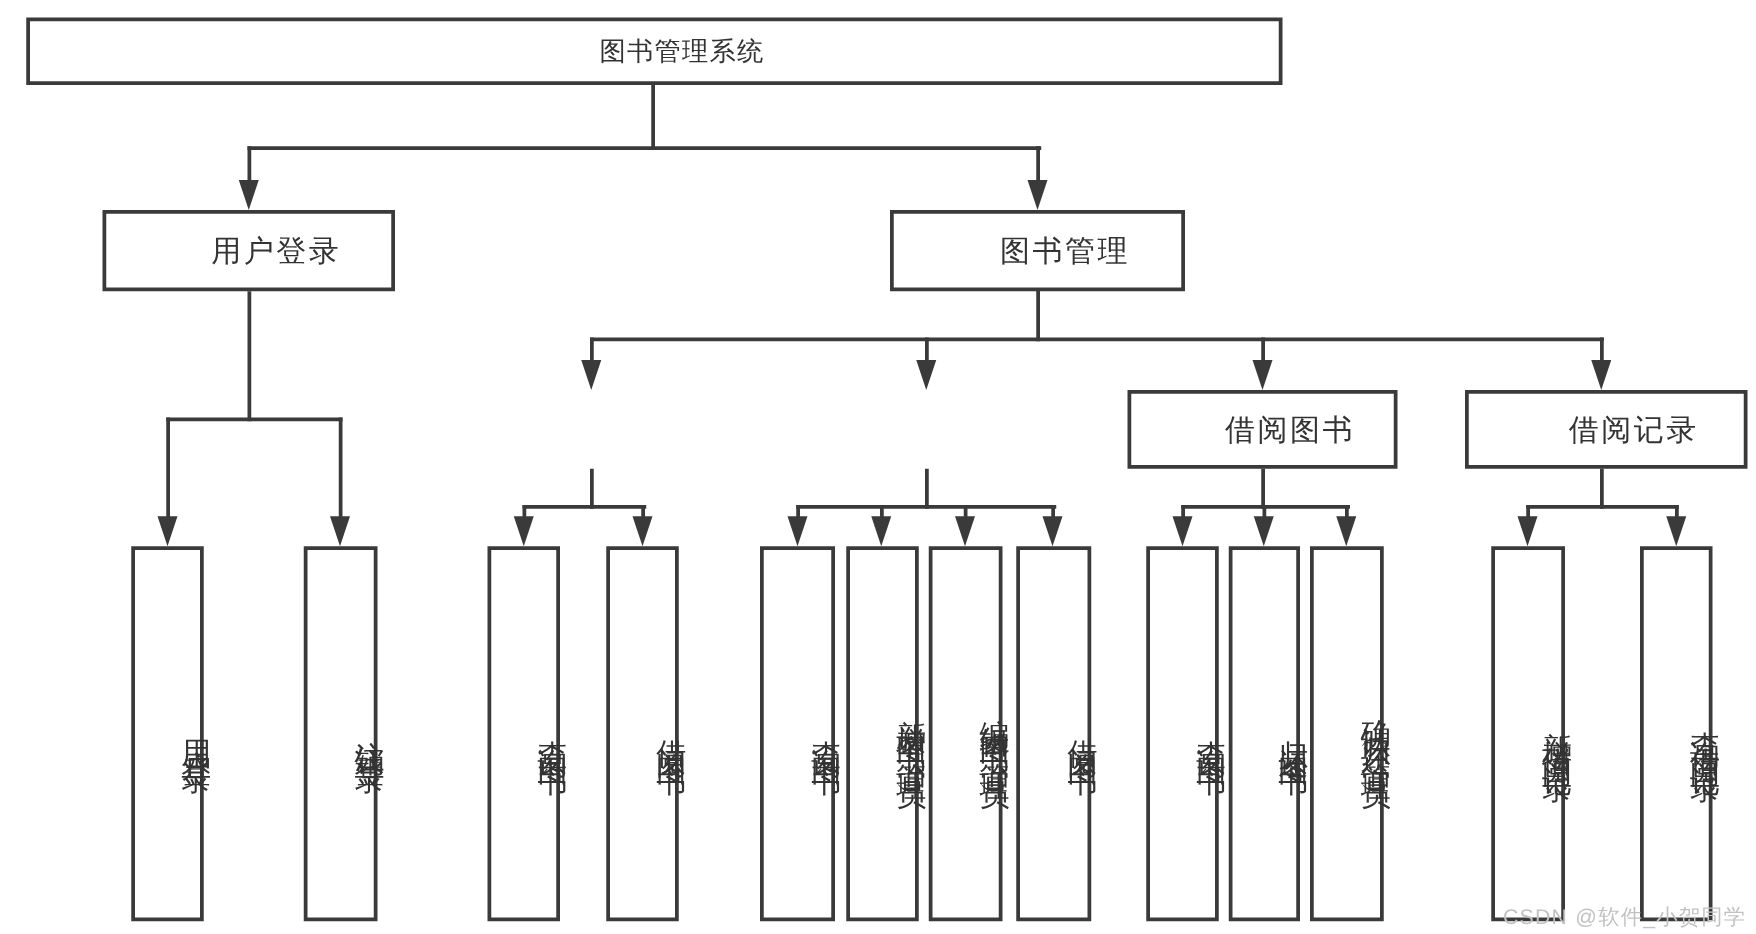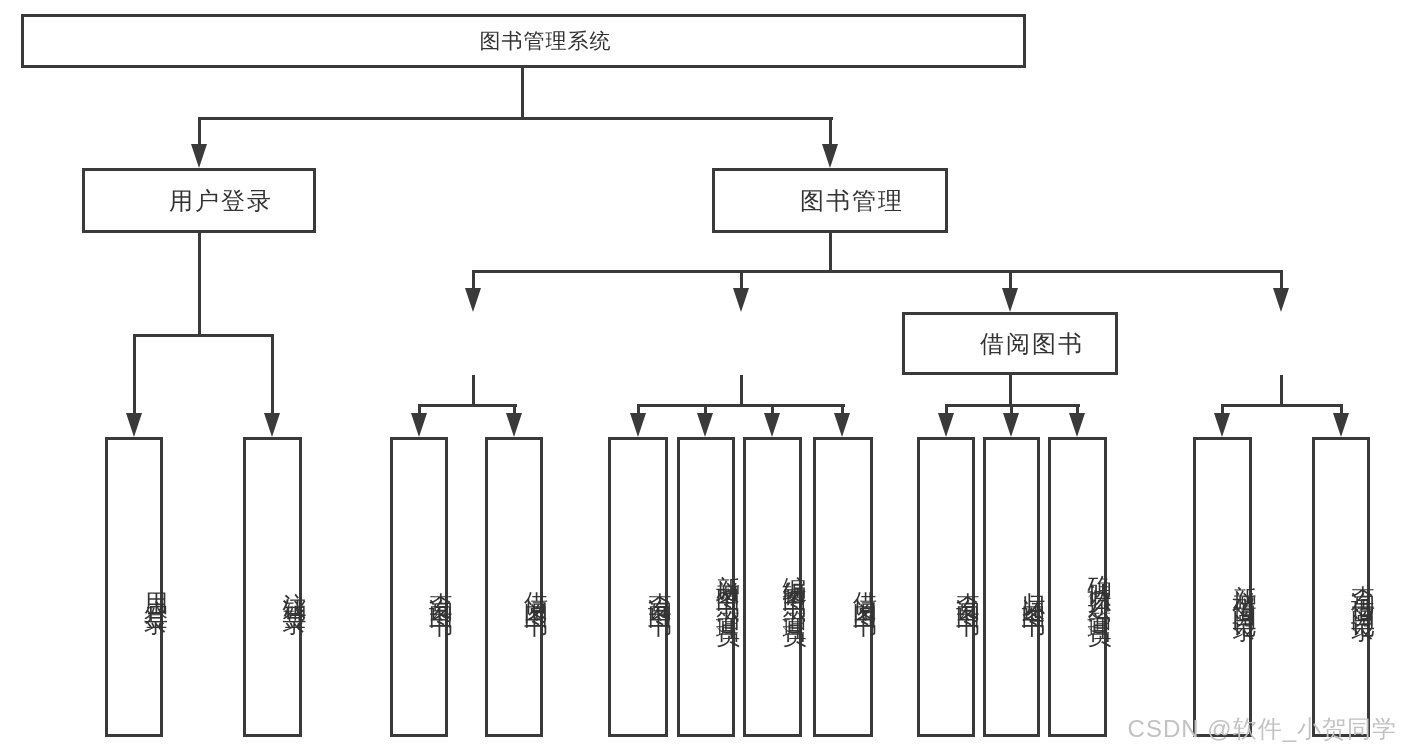--- a/index.html
+++ b/index.html
@@ -27,21 +27,21 @@
     writing-mode:vertical-lr;text-orientation:mixed;
     line-height:1;letter-spacing:7px;white-space:nowrap;
   }
   .ln{position:absolute;display:block;background:var(--line);}
   .ar{
     position:absolute;display:block;width:0;height:0;
     border-left:8px solid transparent;border-right:8px solid transparent;
     border-top:24px solid var(--line);
   }
   .watermark{
-    position:absolute;right:8px;bottom:2px;font-size:24px;
+    position:absolute;right:8px;bottom:2px;font-size:17px;
     color:var(--wm);letter-spacing:1px;z-index:5;
   }
 </style>
 </head>
 <body>
 
 <div class="canvas">
 
   <div class="box root" style="left:21px;top:14px;width:1005px;height:54px">图书管理系统</div>
 
@@ -67,20 +67,21 @@
   <i class="ln" style="left:472px;top:270px;width:3px;height:22px"></i>
   <i class="ln" style="left:740px;top:270px;width:3px;height:22px"></i>
   <i class="ln" style="left:1009px;top:270px;width:3px;height:22px"></i>
   <i class="ln" style="left:1280px;top:270px;width:3px;height:22px"></i>
   <i class="ar" style="left:465px;top:288px"></i>
   <i class="ar" style="left:733px;top:288px"></i>
   <i class="ar" style="left:1002px;top:288px"></i>
   <i class="ar" style="left:1273px;top:288px"></i>
 
   <div class="box hbox" style="left:902px;top:312px;width:216px;height:63px">借阅图书</div>
+  <div class="box hbox" style="left:1172px;top:312px;width:226px;height:63px">借阅记录</div>
 
   <i class="ln" style="left:472px;top:375px;width:3px;height:32px"></i>
   <i class="ln" style="left:418px;top:404px;width:99px;height:3px"></i>
   <i class="ln" style="left:418px;top:404px;width:3px;height:14px"></i>
   <i class="ln" style="left:513px;top:404px;width:3px;height:14px"></i>
   <i class="ar" style="left:411px;top:413px"></i>
   <i class="ar" style="left:506px;top:413px"></i>
 
   <i class="ln" style="left:740px;top:375px;width:3px;height:32px"></i>
   <i class="ln" style="left:637px;top:404px;width:208px;height:3px"></i>

